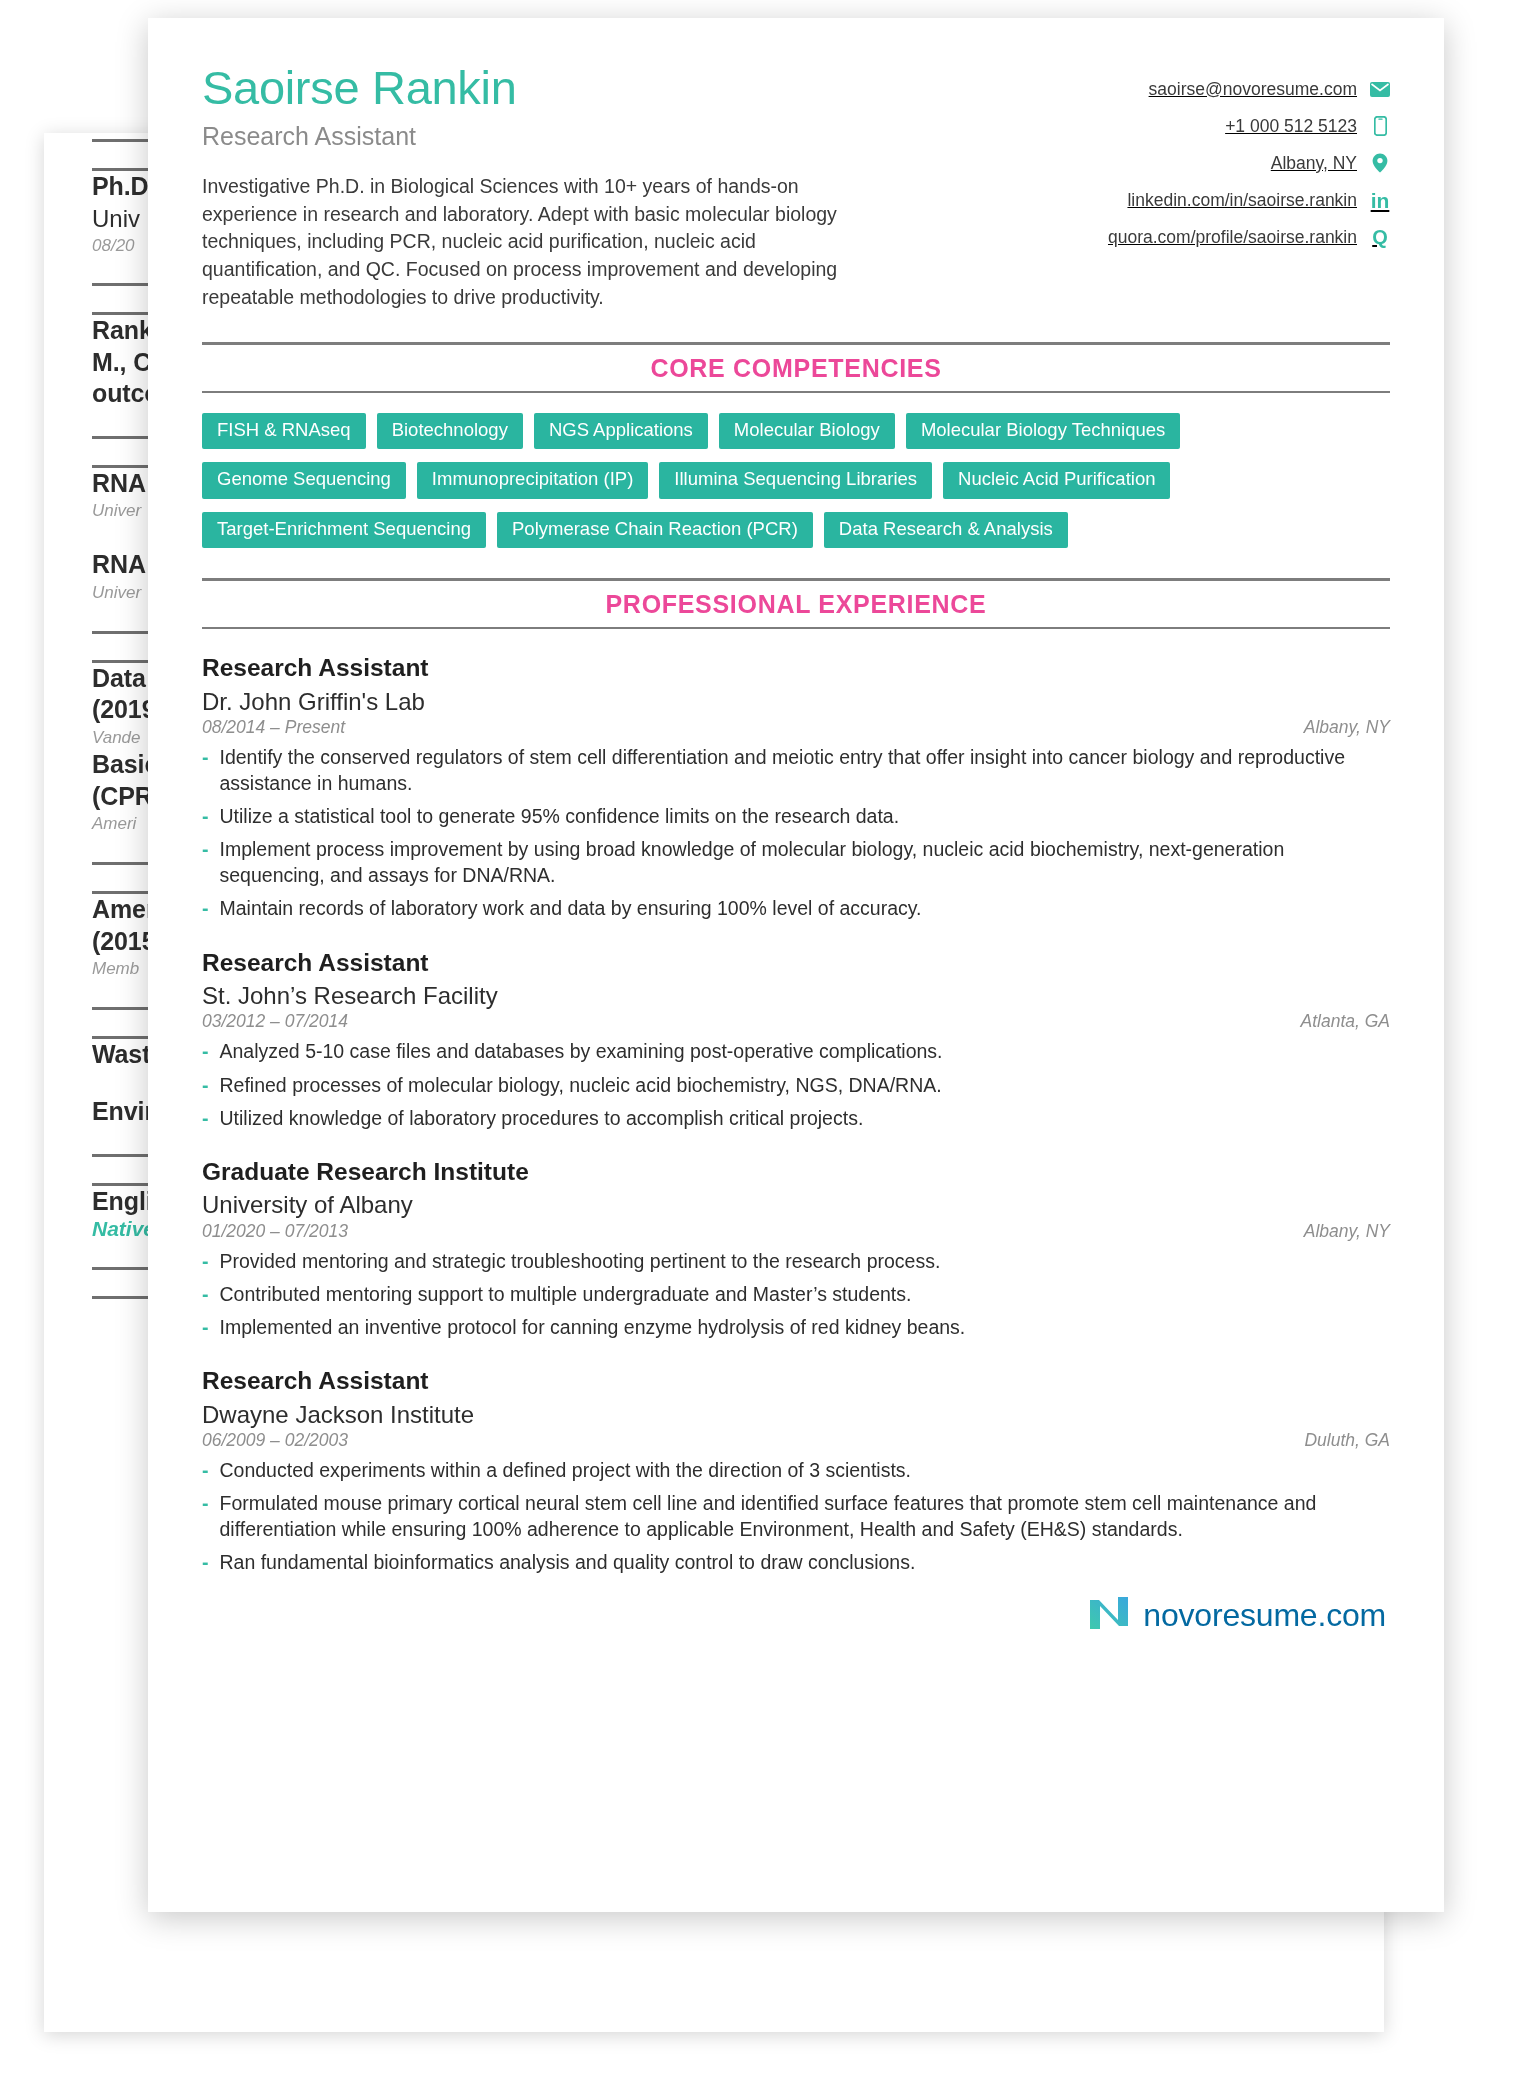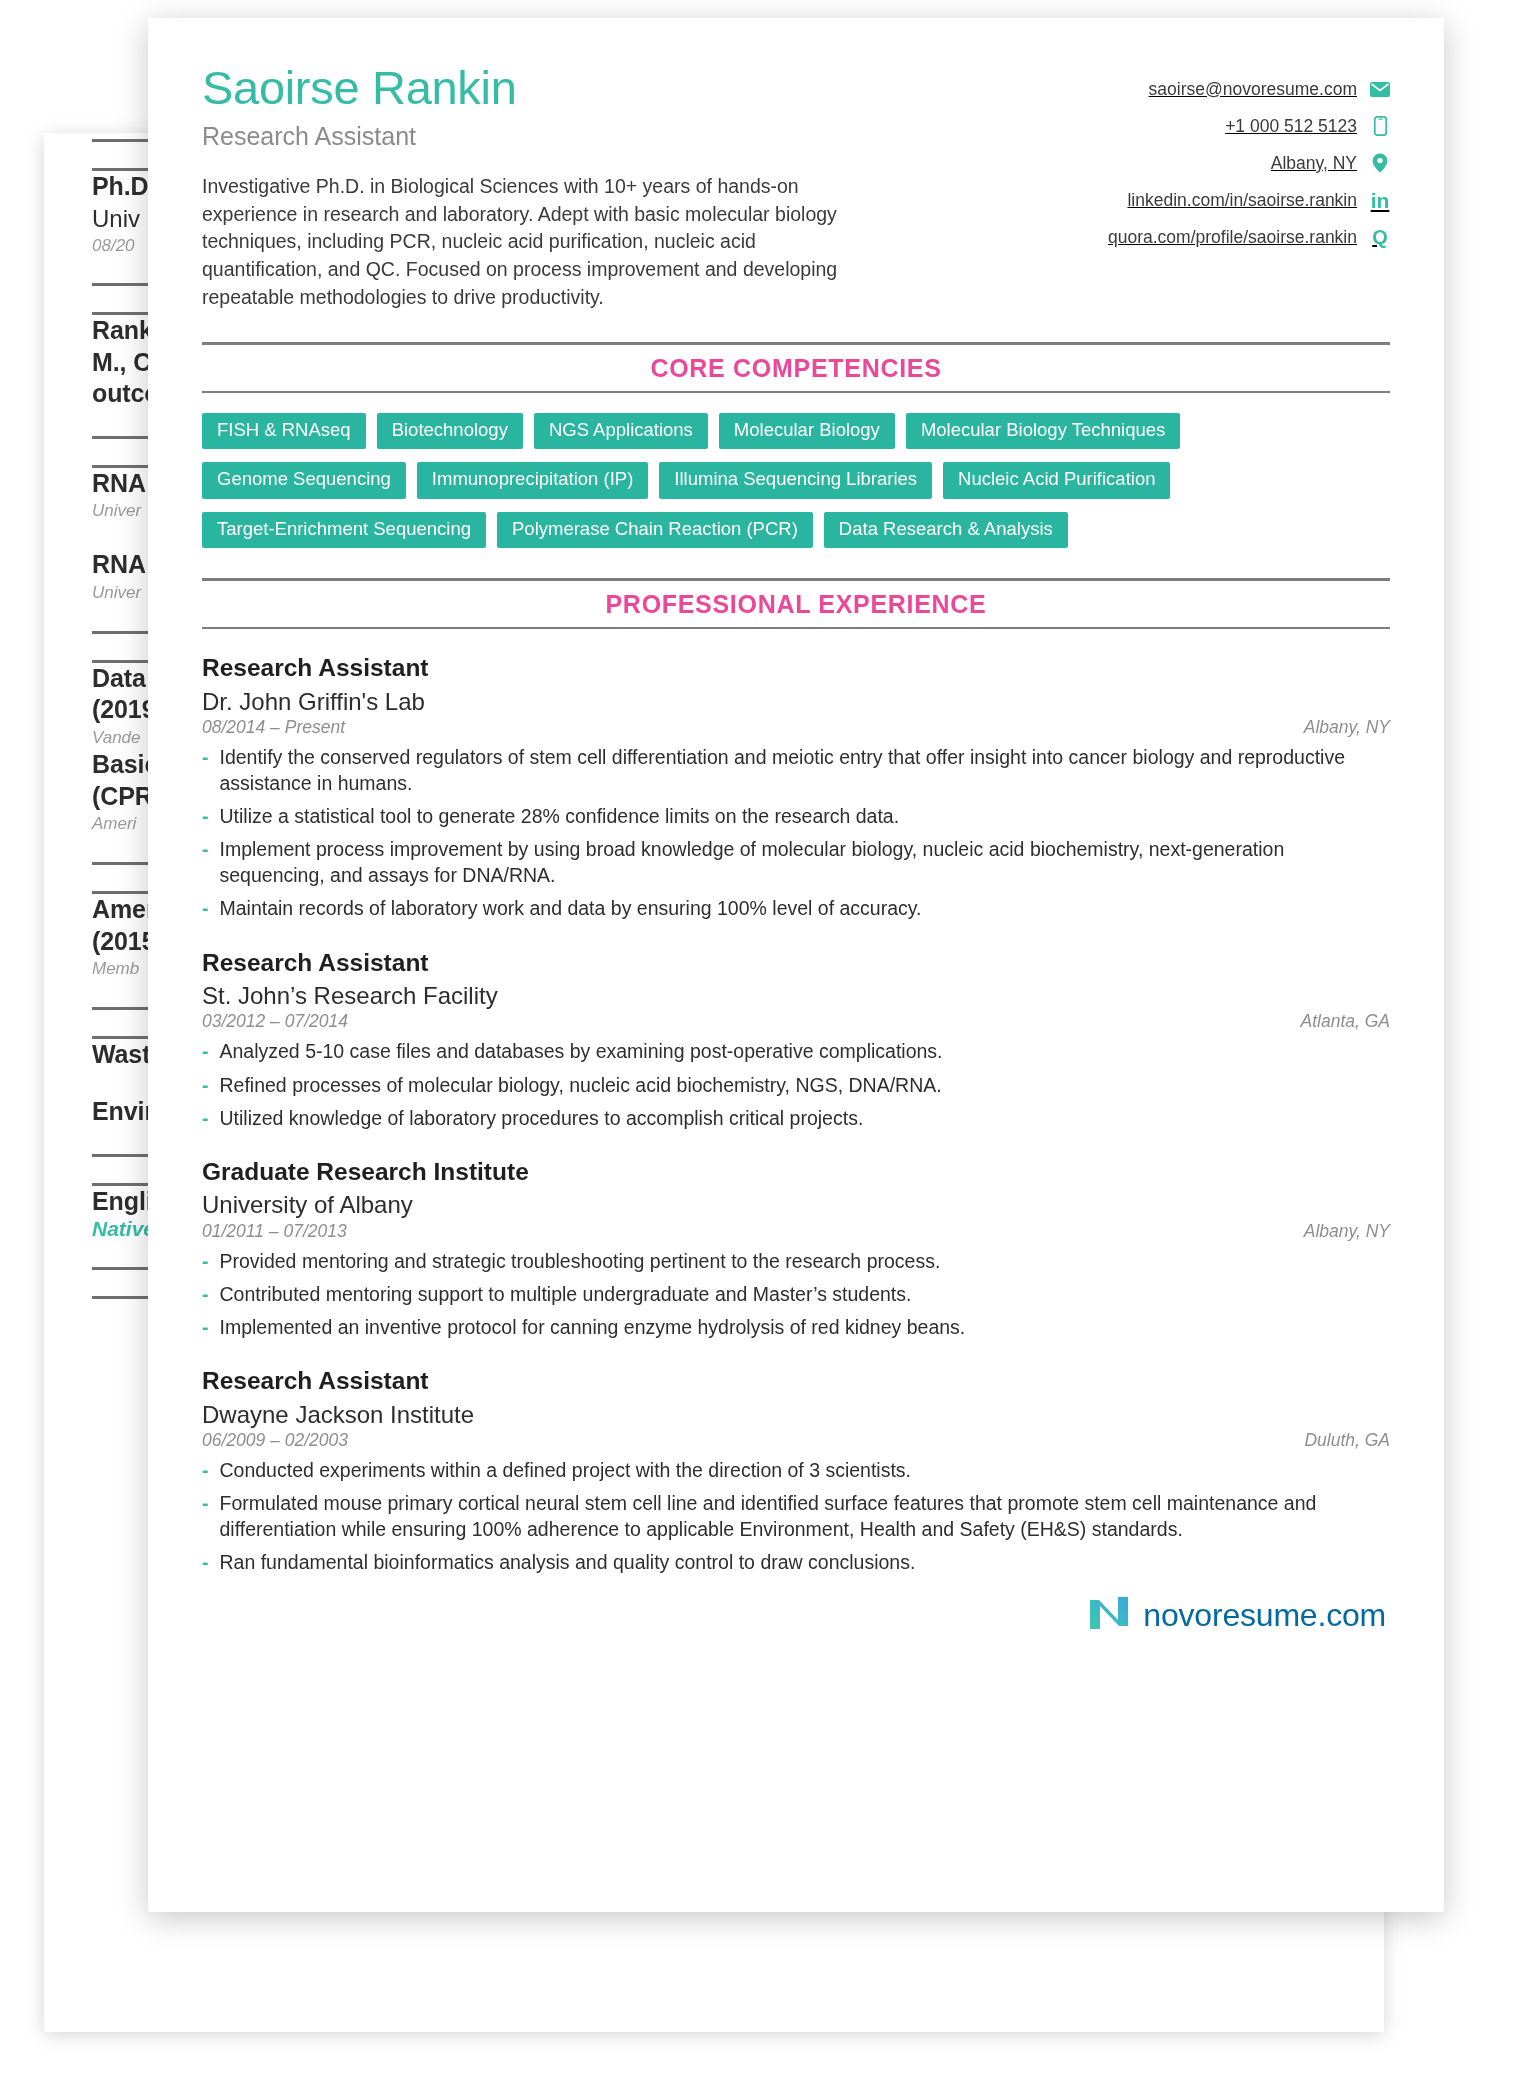--- a/index.html
+++ b/index.html
@@ -380,21 +380,21 @@
             <span class="job-dates">08/2014 – Present</span>
             <span class="job-loc">Albany, NY</span>
           </div>
           <div class="bullets">
             <div class="bullet">
               <span class="dash">-</span>
               <span class="btext">Identify the conserved regulators of stem cell differentiation and meiotic entry that offer insight into cancer biology and reproductive assistance in humans.</span>
             </div>
             <div class="bullet">
               <span class="dash">-</span>
-              <span class="btext">Utilize a statistical tool to generate 28% confidence limits on the research data.</span>
+              <span class="btext">Utilize a statistical tool to generate 95% confidence limits on the research data.</span>
             </div>
             <div class="bullet">
               <span class="dash">-</span>
               <span class="btext">Implement process improvement by using broad knowledge of molecular biology, nucleic acid biochemistry, next-generation sequencing, and assays for DNA/RNA.</span>
             </div>
             <div class="bullet">
               <span class="dash">-</span>
               <span class="btext">Maintain records of laboratory work and data by ensuring 100% level of accuracy.</span>
             </div>
           </div>
@@ -418,21 +418,21 @@
             <div class="bullet">
               <span class="dash">-</span>
               <span class="btext">Utilized knowledge of laboratory procedures to accomplish critical projects.</span>
             </div>
           </div>
         </div>
         <div class="job">
           <div class="job-role">Graduate Research Institute</div>
           <div class="job-company">University of Albany</div>
           <div class="job-meta">
-            <span class="job-dates">01/2011 – 07/2013</span>
+            <span class="job-dates">01/2020 – 07/2013</span>
             <span class="job-loc">Albany, NY</span>
           </div>
           <div class="bullets">
             <div class="bullet">
               <span class="dash">-</span>
               <span class="btext">Provided mentoring and strategic troubleshooting pertinent to the research process.</span>
             </div>
             <div class="bullet">
               <span class="dash">-</span>
               <span class="btext">Contributed mentoring support to multiple undergraduate and Master’s students.</span>

